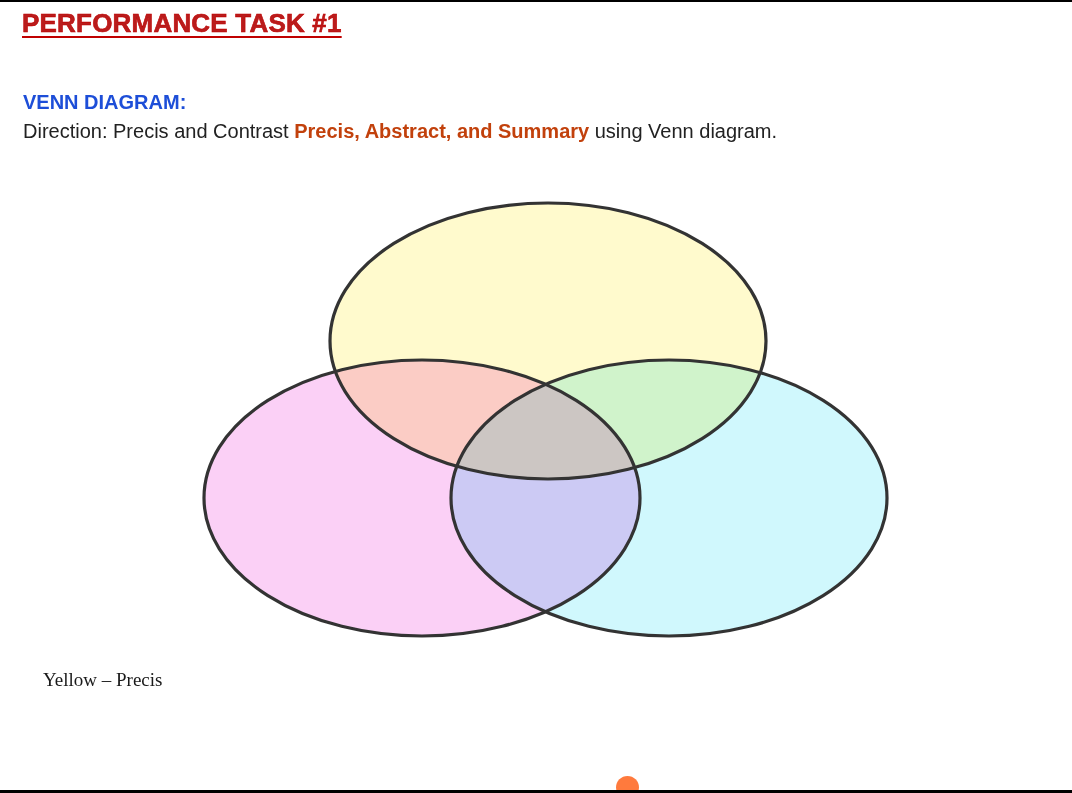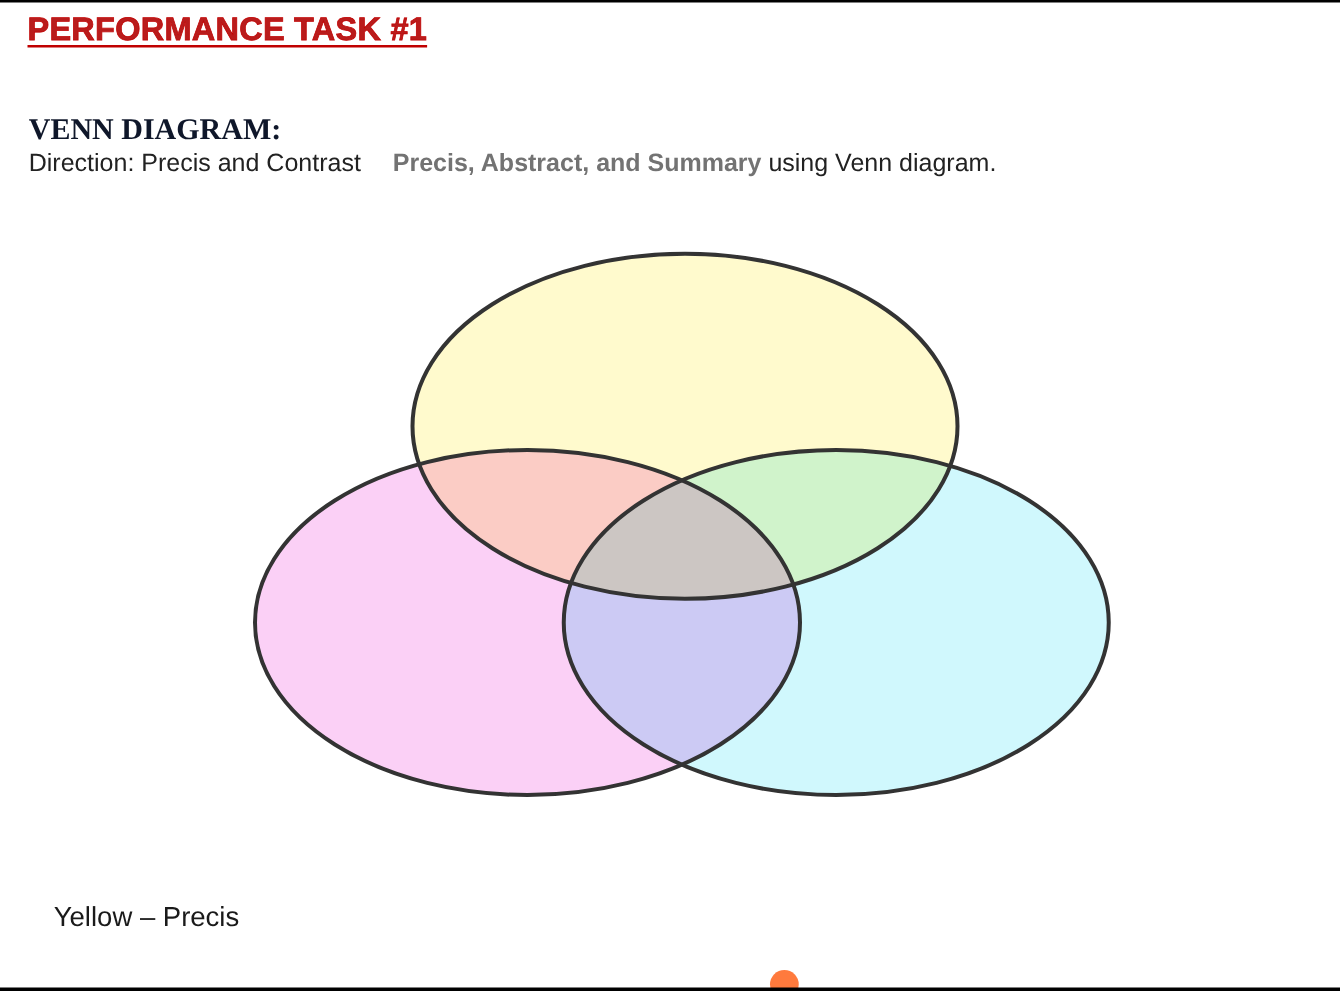--- a/index.html
+++ b/index.html
@@ -14,31 +14,31 @@
   .title {
     position: absolute; left: 22px; top: 8px;
     font-family: "Liberation Sans", sans-serif;
     font-weight: 900; font-size: 26px; letter-spacing: 0.2px;
     color: #b91c1c;
     text-decoration: underline; text-decoration-thickness: 2px; text-underline-offset: 4px; text-align: center;
     -webkit-text-stroke: 0.6px #C00000;
   }
   .section-heading {
     position: absolute; left: 23px; top: 91px;
-    font-weight: bold; font-size: 24px; color: #0f172a; font-family: Liberation Serif, serif;
+    font-weight: bold; font-size: 20px; color: #1d4ed8;
   }
   .direction {
     position: absolute; left: 23px; top: 120px;
     font-size: 20px; color: #222; white-space: nowrap;
   }
-  .direction b { color: #737373; margin-left: 20px; }
+  .direction b { color: #c2410c; }
   .venn { position: absolute; left: 0; top: 0; }
   .legend {
-    position: absolute; left: 43px; top: 720px;
-    font-size: 22px; line-height: 28.5px; color: #1a1a1a;
+    position: absolute; left: 43px; top: 666px;
+    font-size: 19px; line-height: 28.5px; color: #1a1a1a; font-family: Liberation Serif, serif;
   }
   .cursor-dot {
     position: absolute; left: 616px; top: 776px; width: 23px; height: 23px;
     border-radius: 50%; background: #FF7A3D;
   }
 </style>
 </head>
 <body>
 
 <div class="top-bar"></div>

